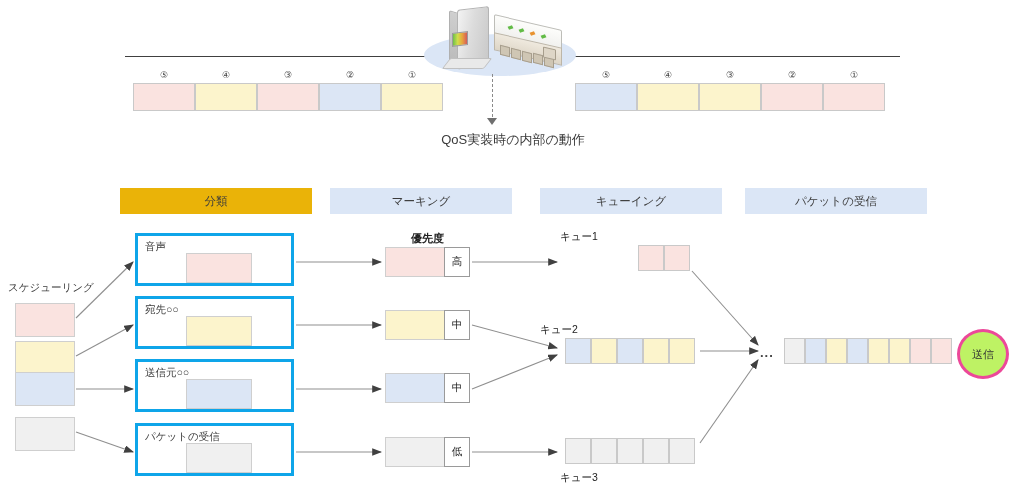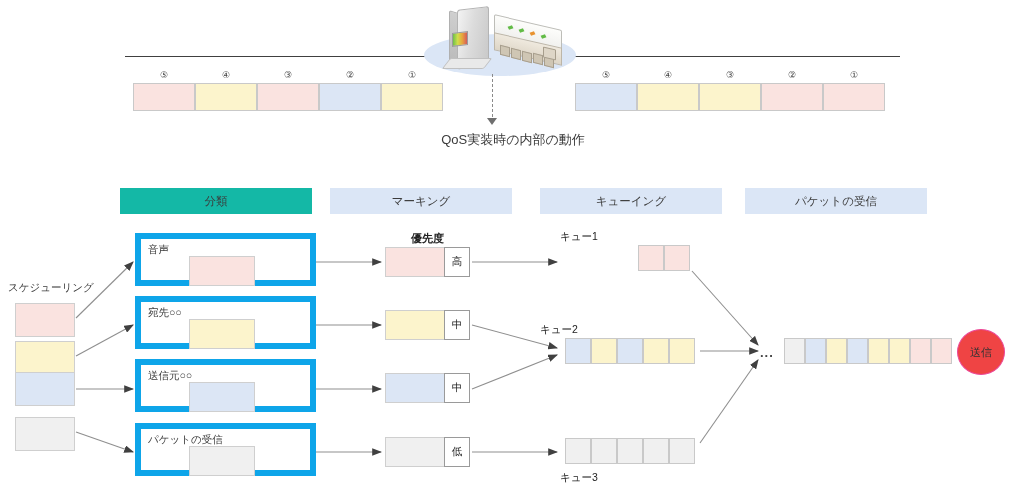--- a/index.html
+++ b/index.html
@@ -47,43 +47,43 @@
   #qos-caption{position:absolute;left:393px;top:131px;width:240px;text-align:center;
       font-size:13px;color:#3b3b3b;}
   
   .stage-head{position:absolute;top:188px;height:26px;background:#dbe6f6;
       display:flex;align-items:center;justify-content:center;font-size:11.5px;color:#3b3b3b;}
   
   #recv-label{position:absolute;left:8px;top:281px;font-size:10.5px;color:#3b3b3b;}
   .in-packet{position:absolute;left:15px;width:60px;height:34px;
       border:1px solid #cfcfcf;box-sizing:border-box;}
   
-  .class-box{position:absolute;left:135px;width:181px;height:53px;
-      border:6px solid #0ea5e9;box-sizing:border-box;background:#fff;}
+  .class-box{position:absolute;left:135px;width:159px;height:53px;
+      border:3px solid #0ea5e9;box-sizing:border-box;background:#fff;}
   .class-box .lbl{position:absolute;left:7px;top:4px;font-size:10.5px;color:#3b3b3b;}
   .class-box .swatch{position:absolute;left:48px;top:17px;width:66px;height:30px;
       border:1px solid #cfcfcf;box-sizing:border-box;}
   
   #prio-label{position:absolute;left:385px;top:231px;width:85px;text-align:center;
       font-size:11px;font-weight:bold;color:#222;}
   .mark-row{position:absolute;left:385px;height:30px;display:flex;}
   .mark-row .swatch{width:60px;height:30px;border:1px solid #cfcfcf;box-sizing:border-box;}
   .mark-row .badge{width:26px;height:30px;border:1px solid #9a9a9a;box-sizing:border-box;
       background:#fff;display:flex;align-items:center;justify-content:center;
       font-size:10.5px;color:#222;margin-left:-1px;}
   
   .q-label{position:absolute;font-size:10.5px;font-weight:normal;color:#222;}
   .q-row{position:absolute;display:flex;height:26px;}
   .q-row .cell{width:26px;height:26px;border:1px solid #c9c9c9;box-sizing:border-box;}
   
   #dots{position:absolute;left:760px;top:345px;font-size:13px;font-weight:bold;color:#444;letter-spacing:1px;}
   #out-row{position:absolute;left:784px;top:338px;display:flex;height:26px;}
   #out-row .cell{width:21px;height:26px;border:1px solid #c9c9c9;box-sizing:border-box;}
   #send-circle{position:absolute;left:957px;top:329px;width:46px;height:44px;
-      border:1px solid #ec4899;border-radius:50%;background:#ef4444;
+      border:3px solid #ec4899;border-radius:50%;background:#bef264;
       display:flex;align-items:center;justify-content:center;font-size:11px;color:#333;}
   svg.arrows{position:absolute;left:0;top:0;width:1024px;height:484px;pointer-events:none;}
 </style>
 </head>
 <body>
 
 <div id="net-line"></div>
 <div id="device-ellipse"></div>
 
 <div>
@@ -136,21 +136,21 @@
     <div class="cell" style="background: rgb(252, 244, 204);"></div>
     <div class="cell" style="background: rgb(250, 227, 224);"></div>
     <div class="cell" style="background: rgb(250, 227, 224);"></div>
   </div>
 
 <div id="dash-line"></div>
 <div id="dash-arrow"></div>
 <div id="qos-caption">QoS実装時の内部の動作</div>
 
 <div id="stage-heads">
-    <div class="stage-head" style="left: 120px; width: 192px; background: #14b8a6;">分類</div>
+    <div class="stage-head" style="left: 120px; width: 192px; background: #eab308;">分類</div>
     <div class="stage-head" style="left: 330px; width: 182px; background: rgb(219, 230, 246);">マーキング</div>
     <div class="stage-head" style="left: 540px; width: 182px; background: rgb(219, 230, 246);">キューイング</div>
     <div class="stage-head" style="left: 745px; width: 182px; background: rgb(219, 230, 246);">パケットの受信</div>
   </div>
 
 <svg class="arrows">
   <defs>
     <marker id="ah" markerWidth="9" markerHeight="7" refX="8" refY="3.5" orient="auto">
       <polygon points="0 0, 9 3.5, 0 7" fill="#404040"></polygon>
     </marker>

